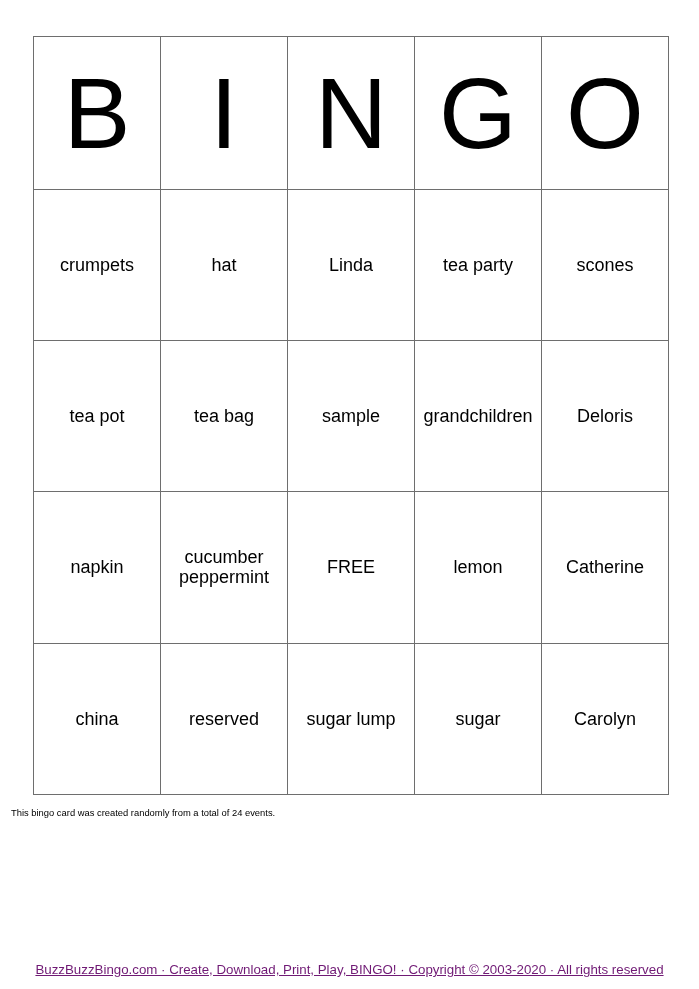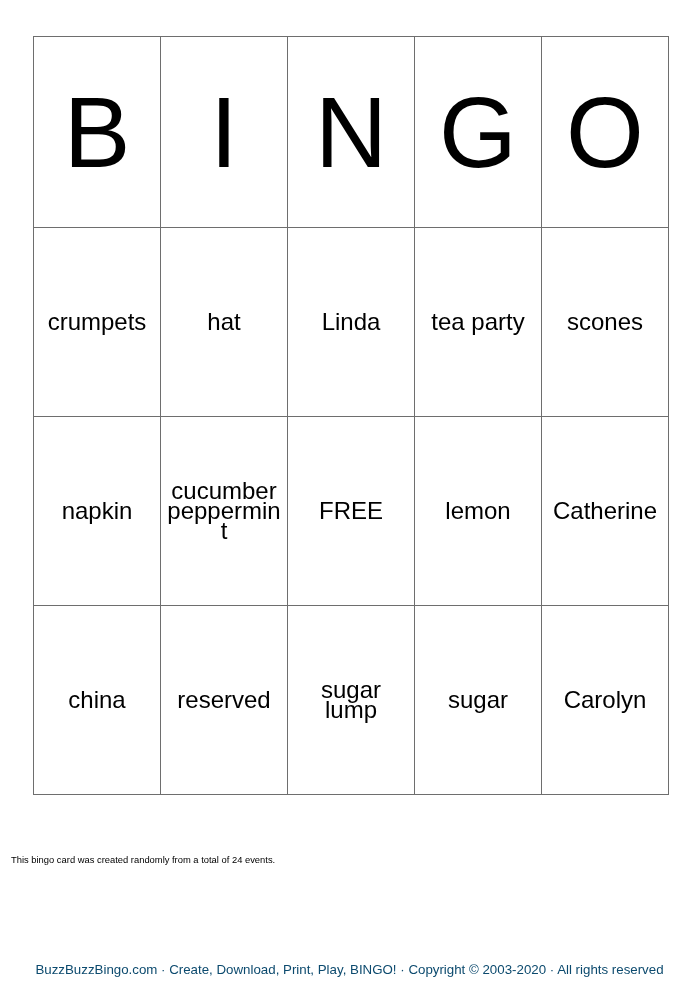--- a/index.html
+++ b/index.html
@@ -24,71 +24,78 @@
       border-collapse: collapse;
       table-layout: fixed;
     }
     .card td {
       border: 1px solid #6e6e6e;
       width: 126px;
       height: 125px;
       text-align: center;
       vertical-align: middle;
       padding: 0;
-      font-size: 24px;
+      font-size: 18px;
       line-height: 20px;
     }
     .card tr.header td {
       font-size: 100px;
       line-height: 100px;
       height: 126px;
     }
     .cell-text {
       display: inline-block;
       width: 118px;
       word-wrap: break-word;
     }
     .info {
       position: absolute;
       left: 11px;
       top: 806px;
       width: 680px;
       font-size: 9.4px;
       line-height: 14.5px;
       color: #000;
-      margin-top: 47px;
     }
     .footer {
       position: absolute;
       left: 0;
       top: 962px;
       width: 699px;
       text-align: center;
       font-size: 13.3px;
-      color: #0c4a6e;
+      color: #701a75;
+      text-decoration: underline;
     }
   </style>
 </head>
 <body>
 
 <table class="card">
   <tbody>
       <tr class="header">
     <td><span>B</span></td>
     <td><span>I</span></td>
     <td><span>N</span></td>
     <td><span>G</span></td>
     <td><span>O</span></td>
   </tr>
   <tr>
     <td><span class="cell-text">crumpets</span></td>
     <td><span class="cell-text">hat</span></td>
     <td><span class="cell-text">Linda</span></td>
     <td><span class="cell-text">tea party</span></td>
     <td><span class="cell-text">scones</span></td>
+  </tr>
+  <tr>
+    <td><span class="cell-text">tea pot</span></td>
+    <td><span class="cell-text">tea bag</span></td>
+    <td><span class="cell-text">sample</span></td>
+    <td><span class="cell-text">grandchildren</span></td>
+    <td><span class="cell-text">Deloris</span></td>
   </tr>
   <tr>
     <td><span class="cell-text">napkin</span></td>
     <td><span class="cell-text">cucumber peppermint</span></td>
     <td><span class="cell-text">FREE</span></td>
     <td><span class="cell-text">lemon</span></td>
     <td><span class="cell-text">Catherine</span></td>
   </tr>
   <tr>
     <td><span class="cell-text">china</span></td>

